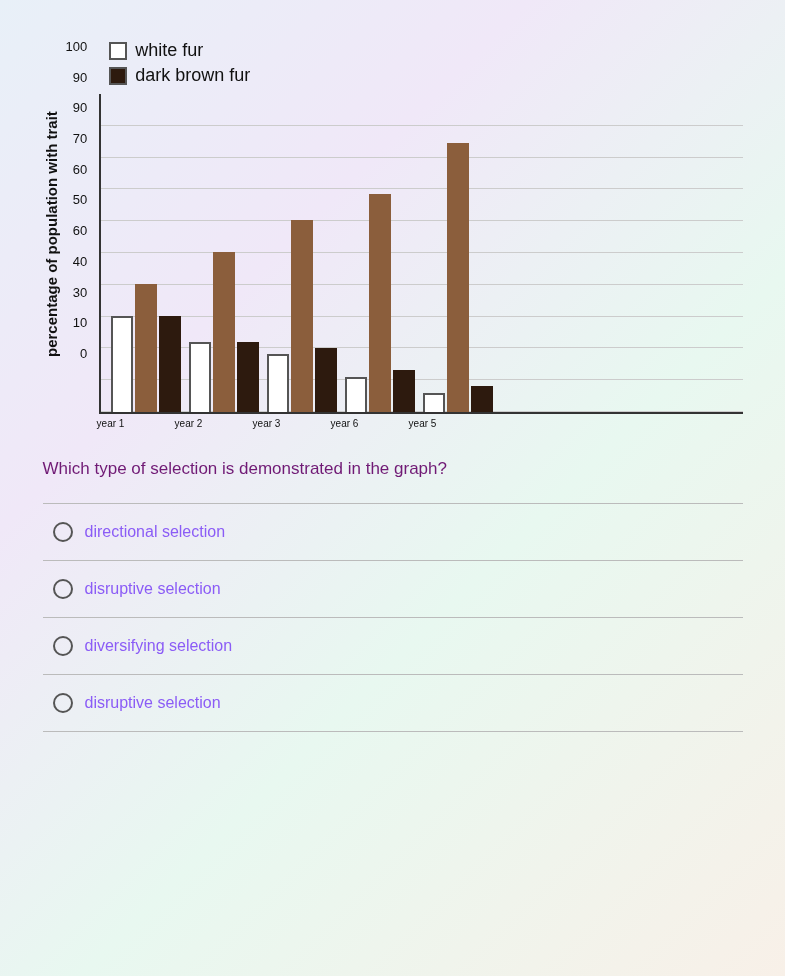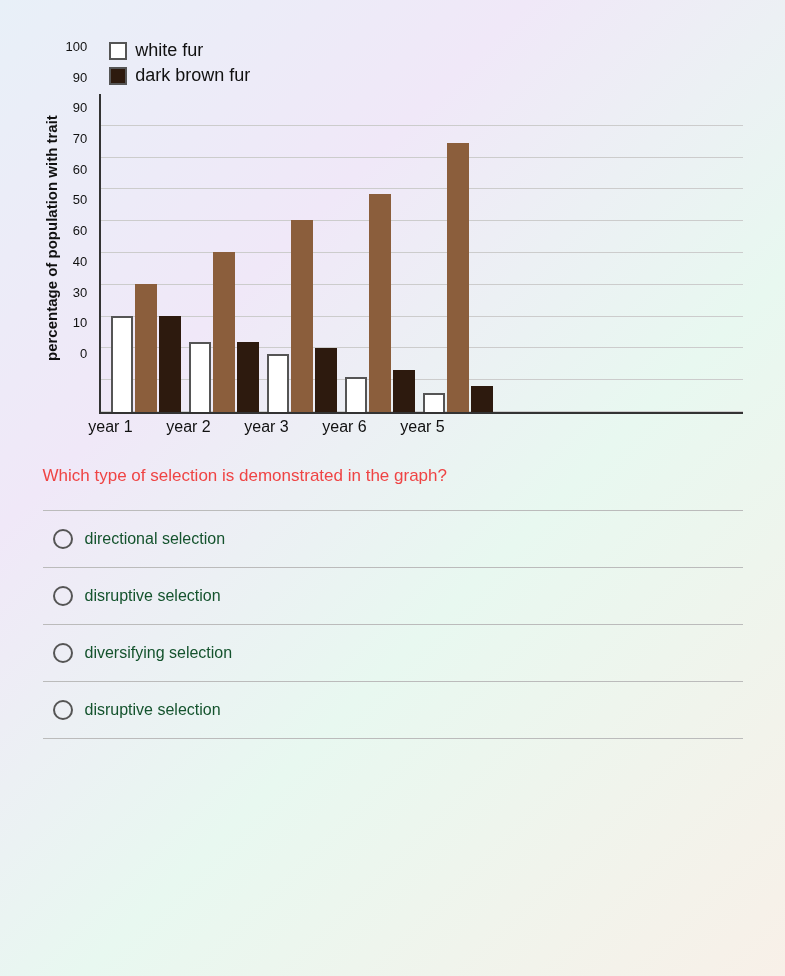--- a/index.html
+++ b/index.html
@@ -133,29 +133,29 @@
     }
 
     .x-axis-labels {
       display: flex;
       padding-left: 10px;
       gap: 8px;
       margin-top: 4px;
     }
 
     .x-label {
-      font-size: 16px;
+      font-size: 10px;
       color: #111;
       font-weight: normal;
       text-align: center;
     }
 
     .question-text {
       font-size: 17px;
-      color: #ef4444;
+      color: #701a75;
       margin-bottom: 24px;
       font-weight: normal;
     }
 
     .options-list {
       display: flex;
       flex-direction: column;
       gap: 0;
     }
 
@@ -176,21 +176,21 @@
       width: 20px;
       height: 20px;
       border-radius: 50%;
       border: 2px solid #555;
       background: transparent;
       flex-shrink: 0;
     }
 
     .option-label {
       font-size: 16px;
-      color: #14532d;
+      color: #8b5cf6;
     }
   </style>
 </head>
 <body>
 
 <div class="page-container">
 
   <div class="chart-area">
 
     <div class="y-axis-label">percentage of population with trait</div>

